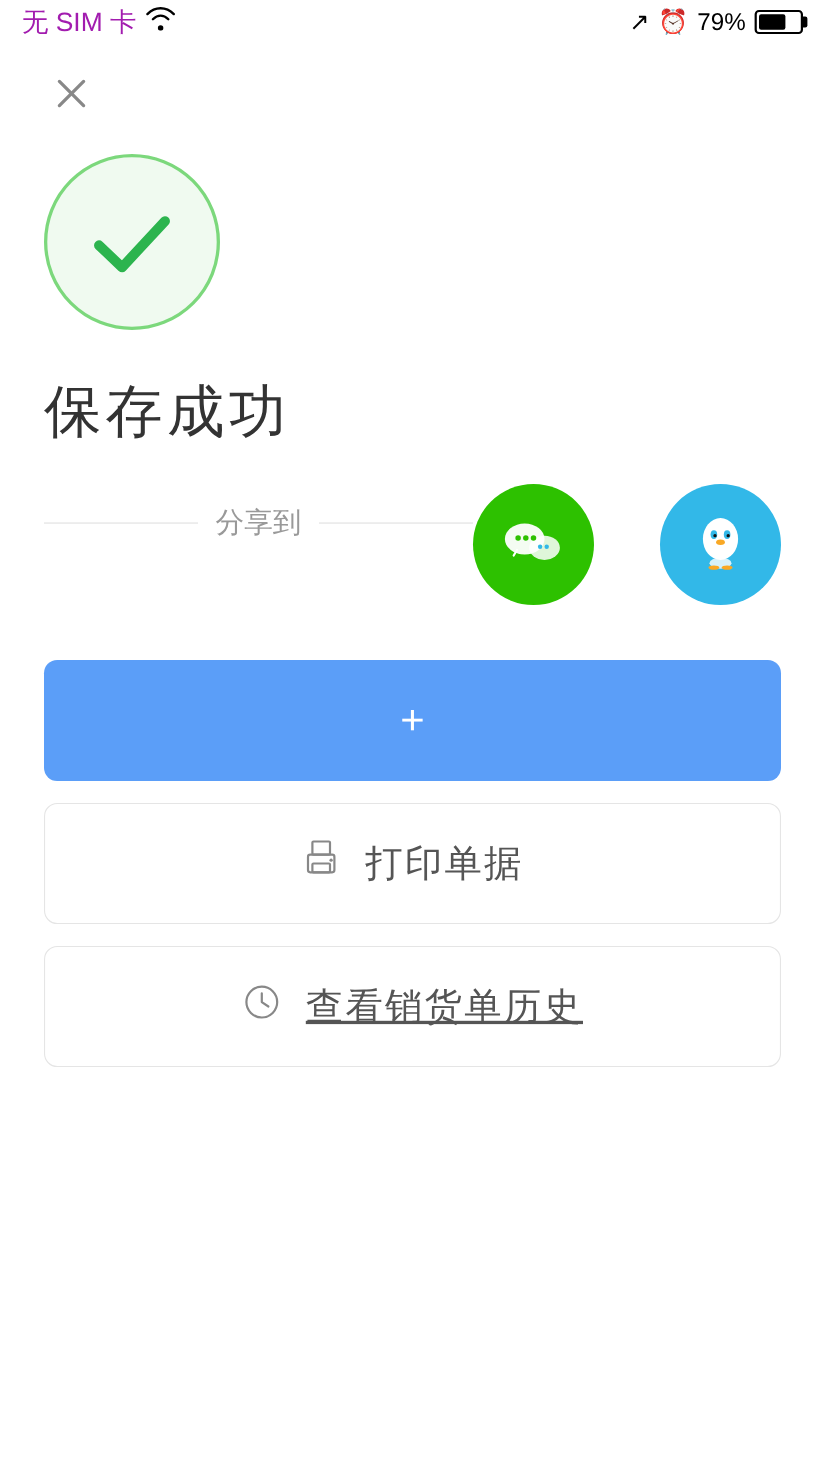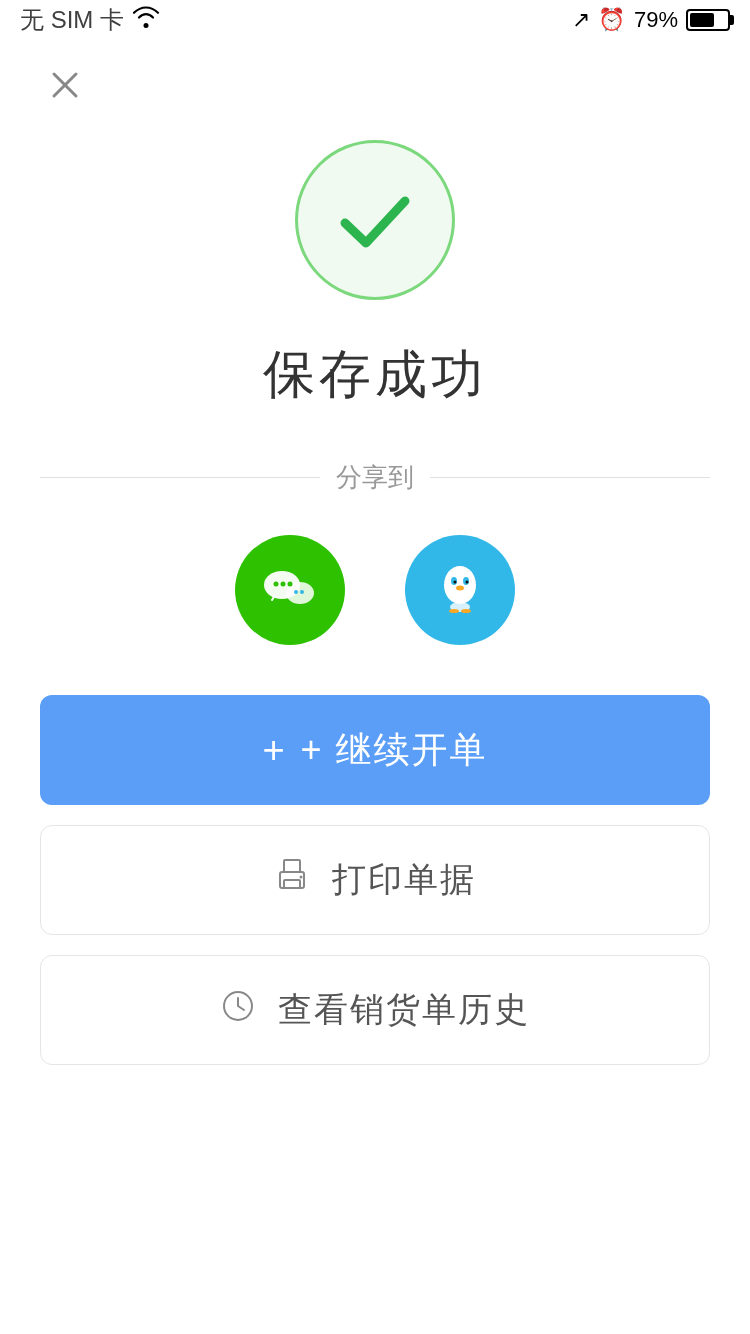--- a/index.html
+++ b/index.html
@@ -22,21 +22,21 @@
       align-items: center;
       justify-content: space-between;
       padding: 0 20px;
       flex-shrink: 0;
     }
     .status-left {
       display: flex;
       align-items: center;
       gap: 8px;
       font-size: 26px;
-      color: #404040;
+      color: #a21caf;
     }
     .status-center {
       font-size: 28px;
       font-weight: 600;
       color: #000;
       position: absolute;
       left: 50%;
       transform: translateX(-50%);
     }
     .status-right {
@@ -72,21 +72,20 @@
       width: 68%;
       background: #000;
       border-radius: 2px;
     }
 
     
     .main-content {
       flex: 1;
       display: flex;
       flex-direction: column;
-      align-items: center;
       padding: 20px 40px 40px;
       position: relative;
     }
 
     
     .close-btn {
       position: absolute;
       top: 20px;
       left: 40px;
       width: 50px;
@@ -123,23 +122,23 @@
       font-size: 52px;
       font-weight: 500;
       color: #333333;
       margin-top: 40px;
       letter-spacing: 4px;
     }
 
     
     .share-section {
       width: 100%;
-      margin-top: 50px;
-      display: flex;
-      flex-direction: column;
+      margin-top: 30px;
+      display: flex;
+      flex-direction: row;
       align-items: center;
     }
     .share-divider {
       width: 100%;
       display: flex;
       align-items: center;
       gap: 16px;
       margin-bottom: 40px;
     }
     .divider-line {
@@ -286,21 +285,20 @@
           <ellipse cx="41" cy="56" rx="5" ry="2" fill="#f9a825"></ellipse>
         </svg>
       </div>
     </div>
   </div>
 
   <div class="action-section">
 
     <button class="action-btn action-btn-primary">
       <span style="font-size:38px; font-weight:300;">+</span>
-      <span style="font-size:36px; letter-spacing:2px;">+ 继续开单</span>
     </button>
 
     <button class="action-btn action-btn-secondary">
       <span style="font-size:34px; color:#888;">
         <svg width="36" height="36" viewBox="0 0 36 36" fill="none">
           <rect x="6" y="14" width="24" height="16" rx="2" stroke="#888" stroke-width="2" fill="none"></rect>
           <rect x="10" y="2" width="16" height="12" rx="1" stroke="#888" stroke-width="2" fill="none"></rect>
           <rect x="10" y="22" width="16" height="8" rx="1" stroke="#888" stroke-width="2" fill="none"></rect>
           <circle cx="27" cy="19" r="1.5" fill="#888"></circle>
         </svg>
@@ -308,18 +306,18 @@
       <span style="font-size:34px; letter-spacing:2px;">打印单据</span>
     </button>
 
     <button class="action-btn action-btn-secondary">
       <span style="font-size:34px; color:#888;">
         <svg width="36" height="36" viewBox="0 0 36 36" fill="none">
           <circle cx="18" cy="18" r="14" stroke="#888" stroke-width="2" fill="none"></circle>
           <polyline points="18,10 18,18 24,22" stroke="#888" stroke-width="2" stroke-linecap="round" stroke-linejoin="round" fill="none"></polyline>
         </svg>
       </span>
-      <span style="font-size:34px; letter-spacing:2px;">查看销货单历史</span>
+      <span style="font-size:34px; letter-spacing:2px;text-decoration:underline;">查看销货单历史</span>
     </button>
 
   </div>
 
 </div>
 
 </body></html>

